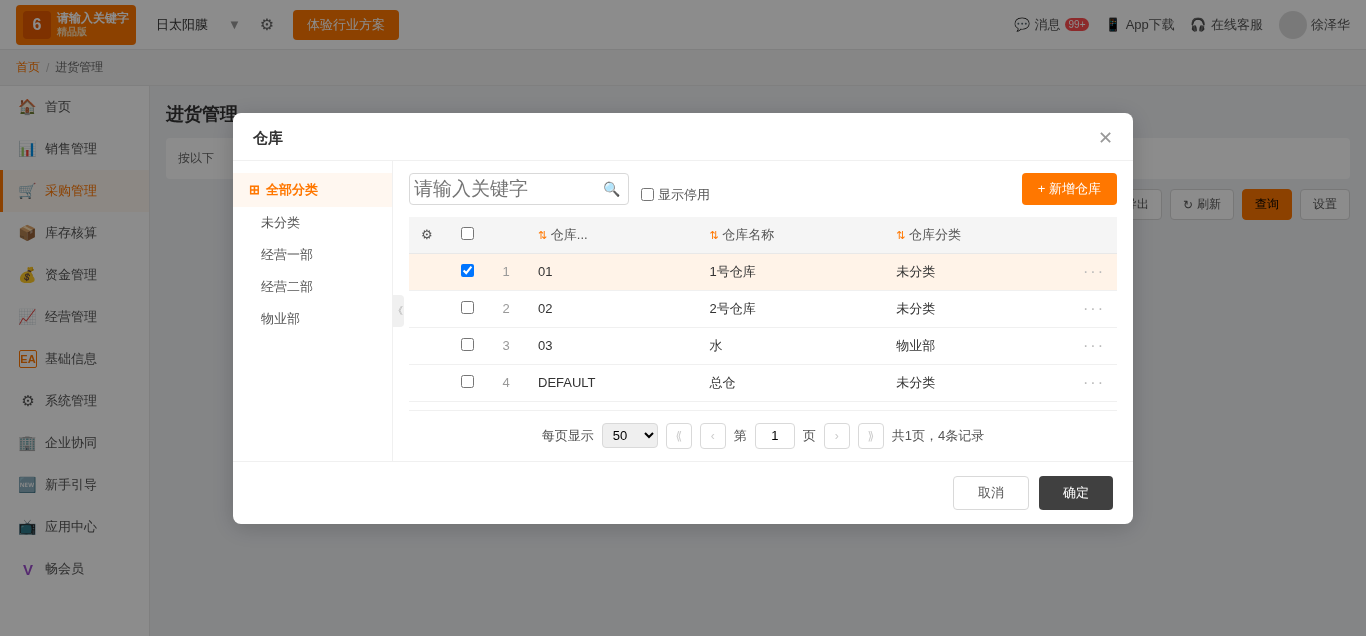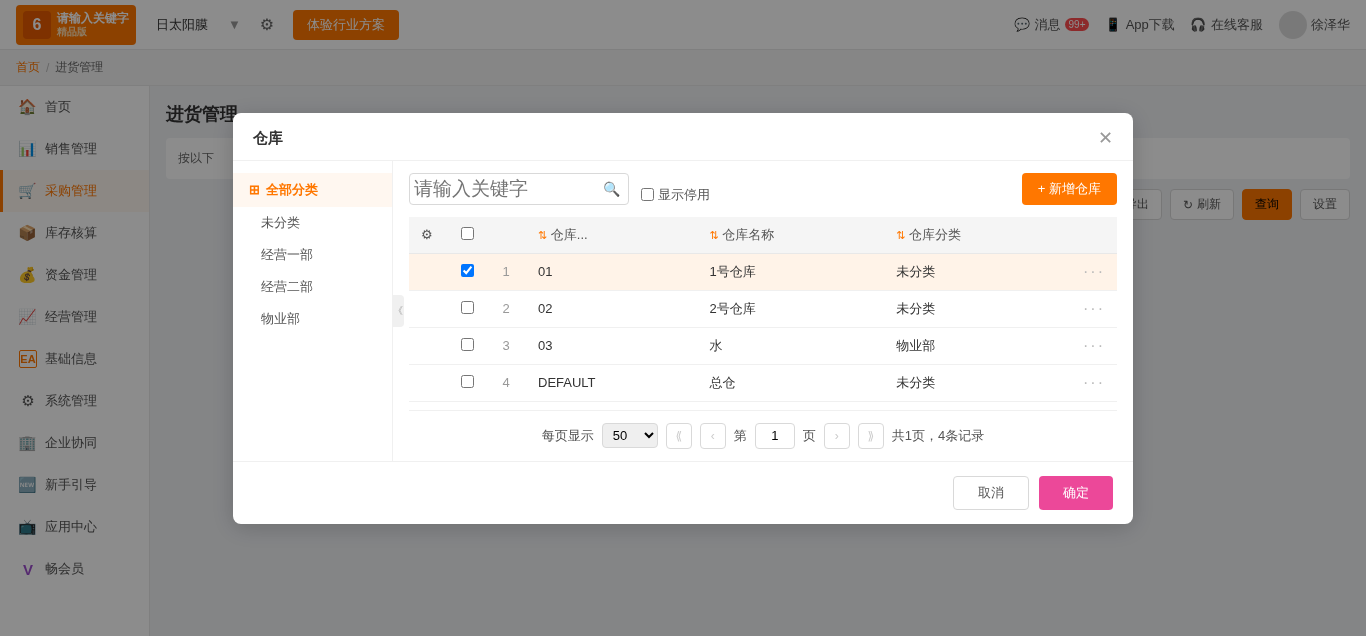--- a/index.html
+++ b/index.html
@@ -415,21 +415,21 @@
       padding: 7px 24px;
       border: 1px solid #d9d9d9;
       background: #fff;
       border-radius: 4px;
       cursor: pointer;
       font-size: 13px;
       color: #555;
     }
     .btn-confirm {
       padding: 7px 24px;
-      background: #ec4899;
+      background: #404040;
       color: #fff;
       border: none;
       border-radius: 4px;
       cursor: pointer;
       font-size: 13px;
     }
   </style>
 </head>
 <body>
 

